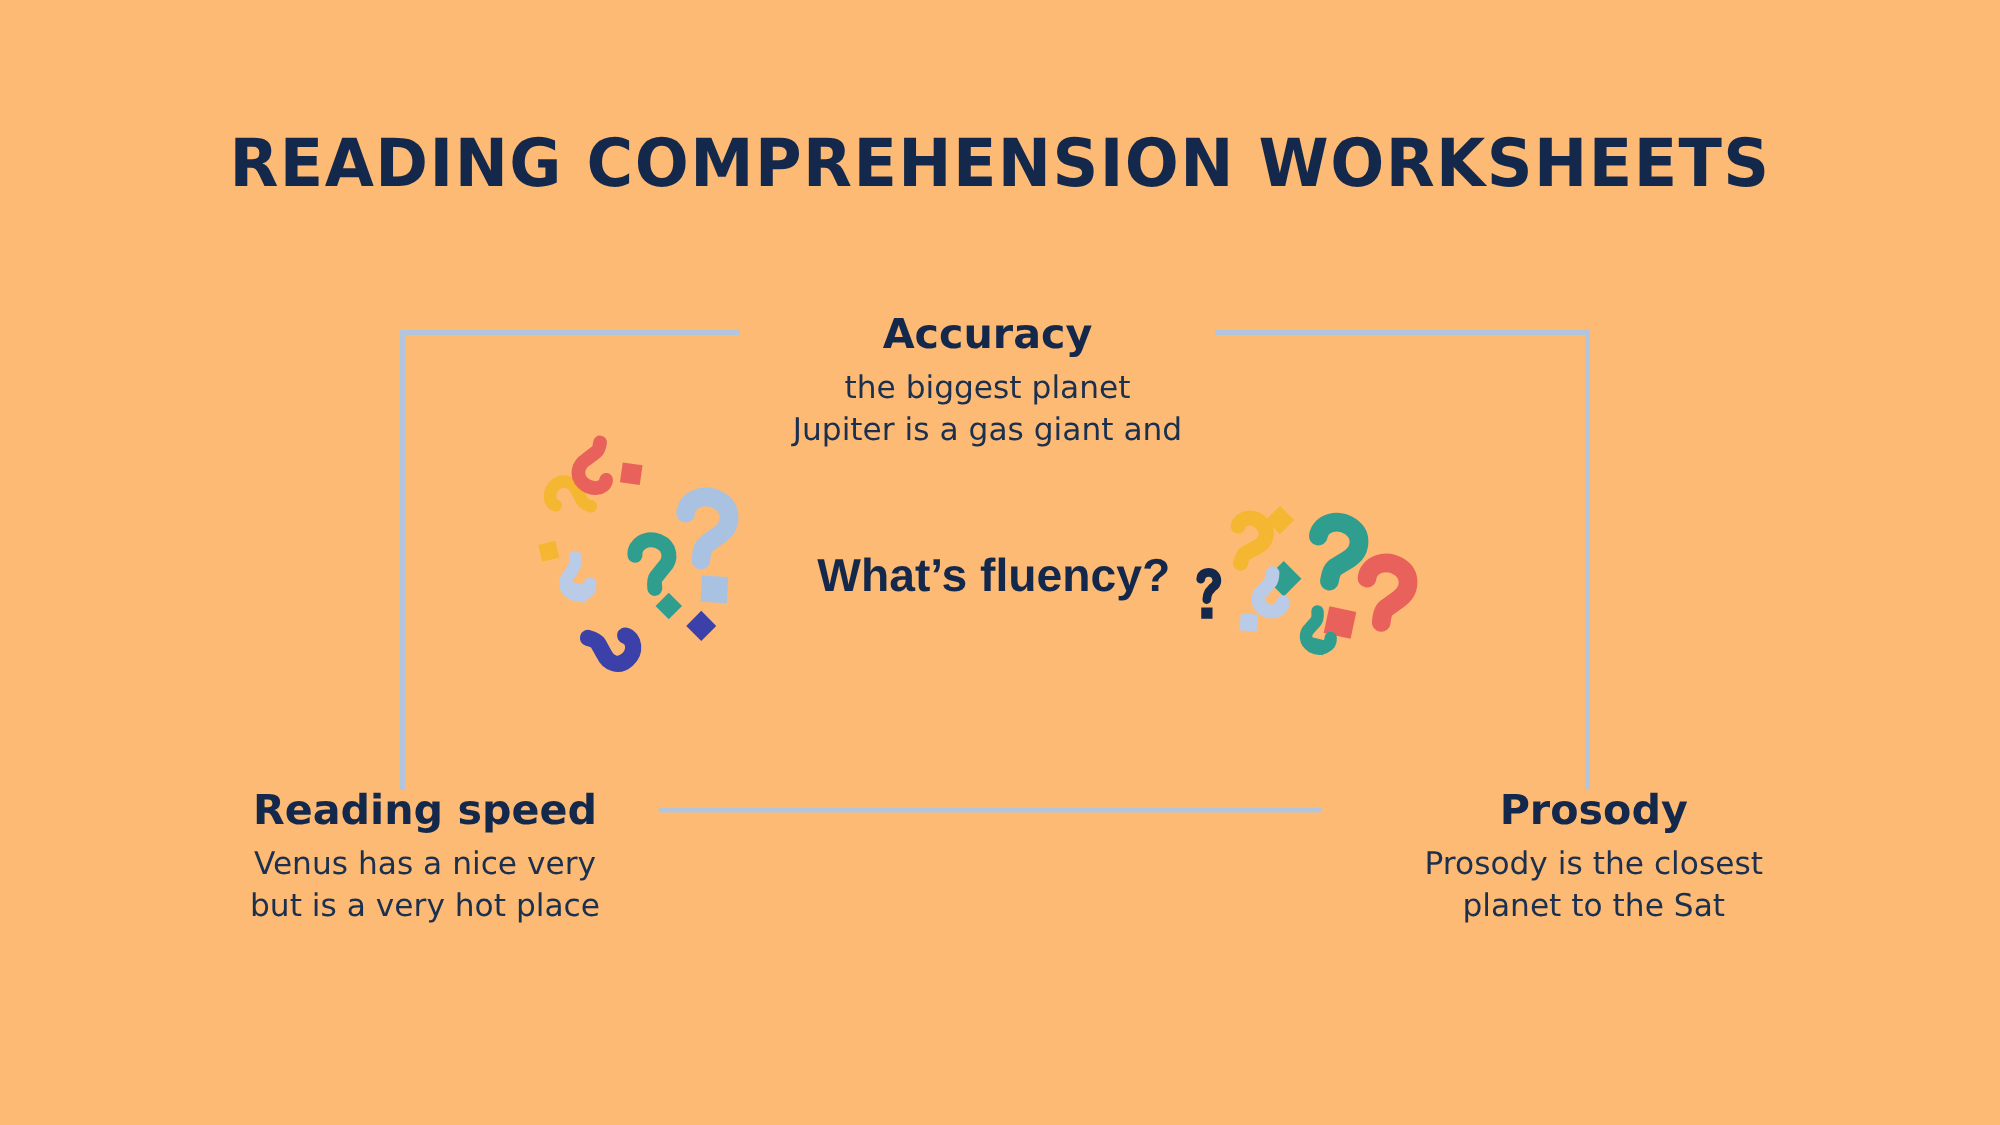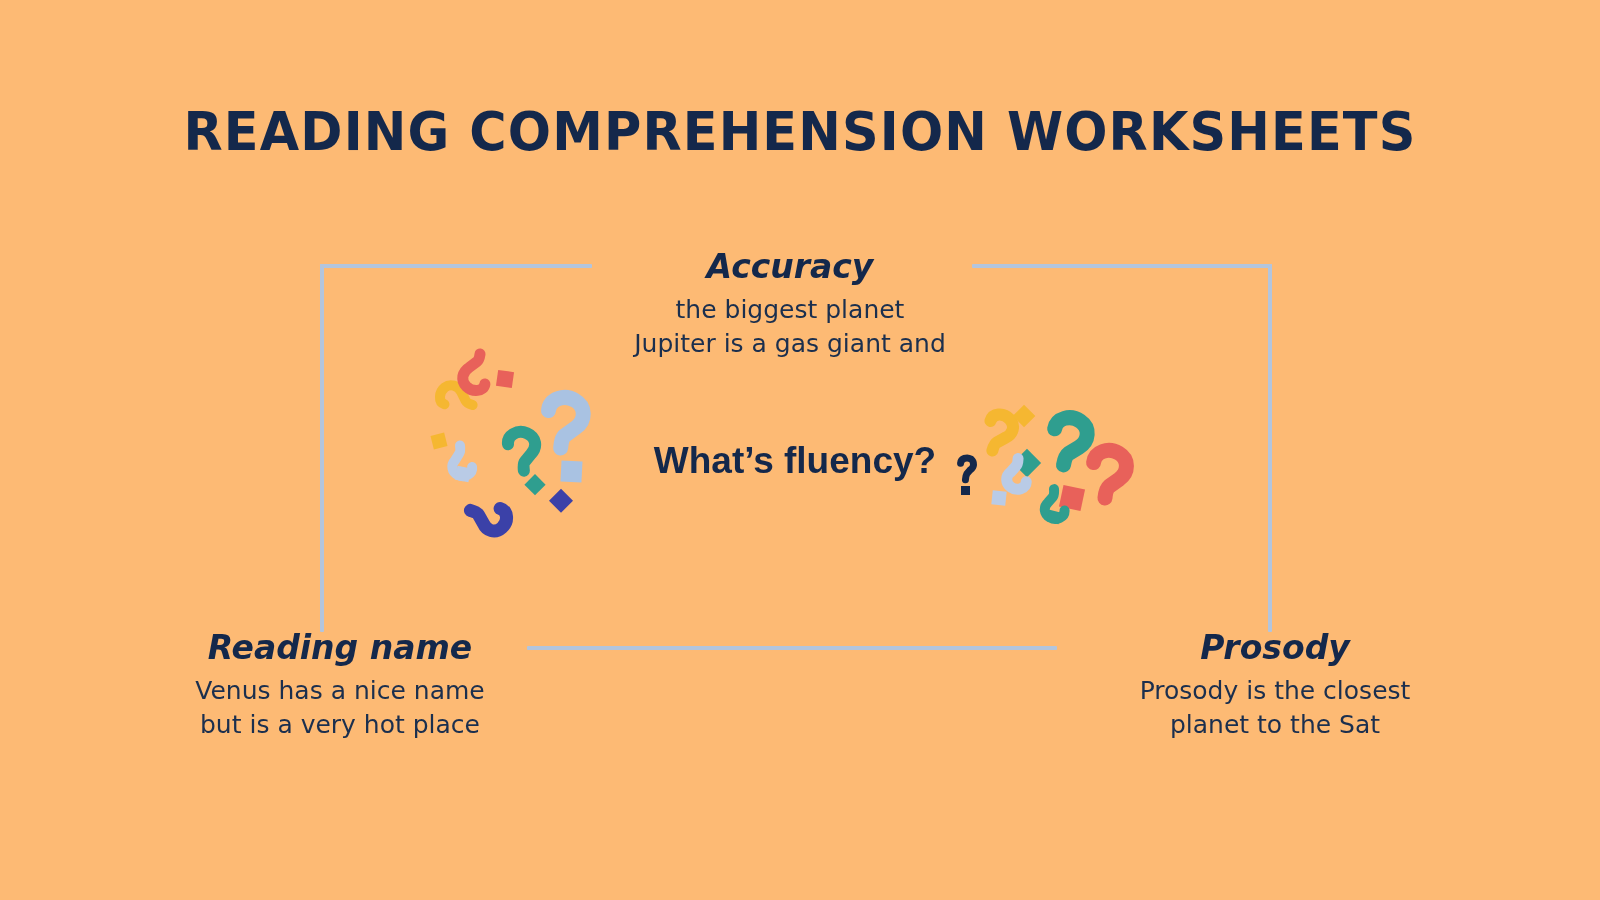--- a/index.html
+++ b/index.html
@@ -50,21 +50,20 @@
   #frame-bottom-mid   { left: 527px;  top: 646px; width: 530px; height: 4px; }
 
   
   .block-heading {
     font-family: "DejaVu Sans", sans-serif;
     font-weight: bold;
     font-size: 33px;
     color: #14284b;
     line-height: 1.15;
     white-space: nowrap;
-    font-style: italic;
   }
   .block-body {
     font-family: "DejaVu Sans", sans-serif;
     font-weight: normal;
     font-size: 25px;
     color: #1b2f4e;
     line-height: 1.38;
     margin-top: 7px;
   }
 
@@ -132,23 +131,23 @@
 
   <div id="block-accuracy">
     <div class="block-heading">Accuracy</div>
     <div class="block-body">
       <div>the biggest planet</div>
       <div>Jupiter is a gas giant and</div>
     </div>
   </div>
 
   <div id="block-reading-speed">
-    <div class="block-heading">Reading name</div>
+    <div class="block-heading">Reading speed</div>
     <div class="block-body">
-      <div>Venus has a nice name</div>
+      <div>Venus has a nice very</div>
       <div>but is a very hot place</div>
     </div>
   </div>
 
   <div id="block-prosody">
     <div class="block-heading">Prosody</div>
     <div class="block-body">
       <div>Prosody is the closest</div>
       <div>planet to the Sat</div>
     </div>

